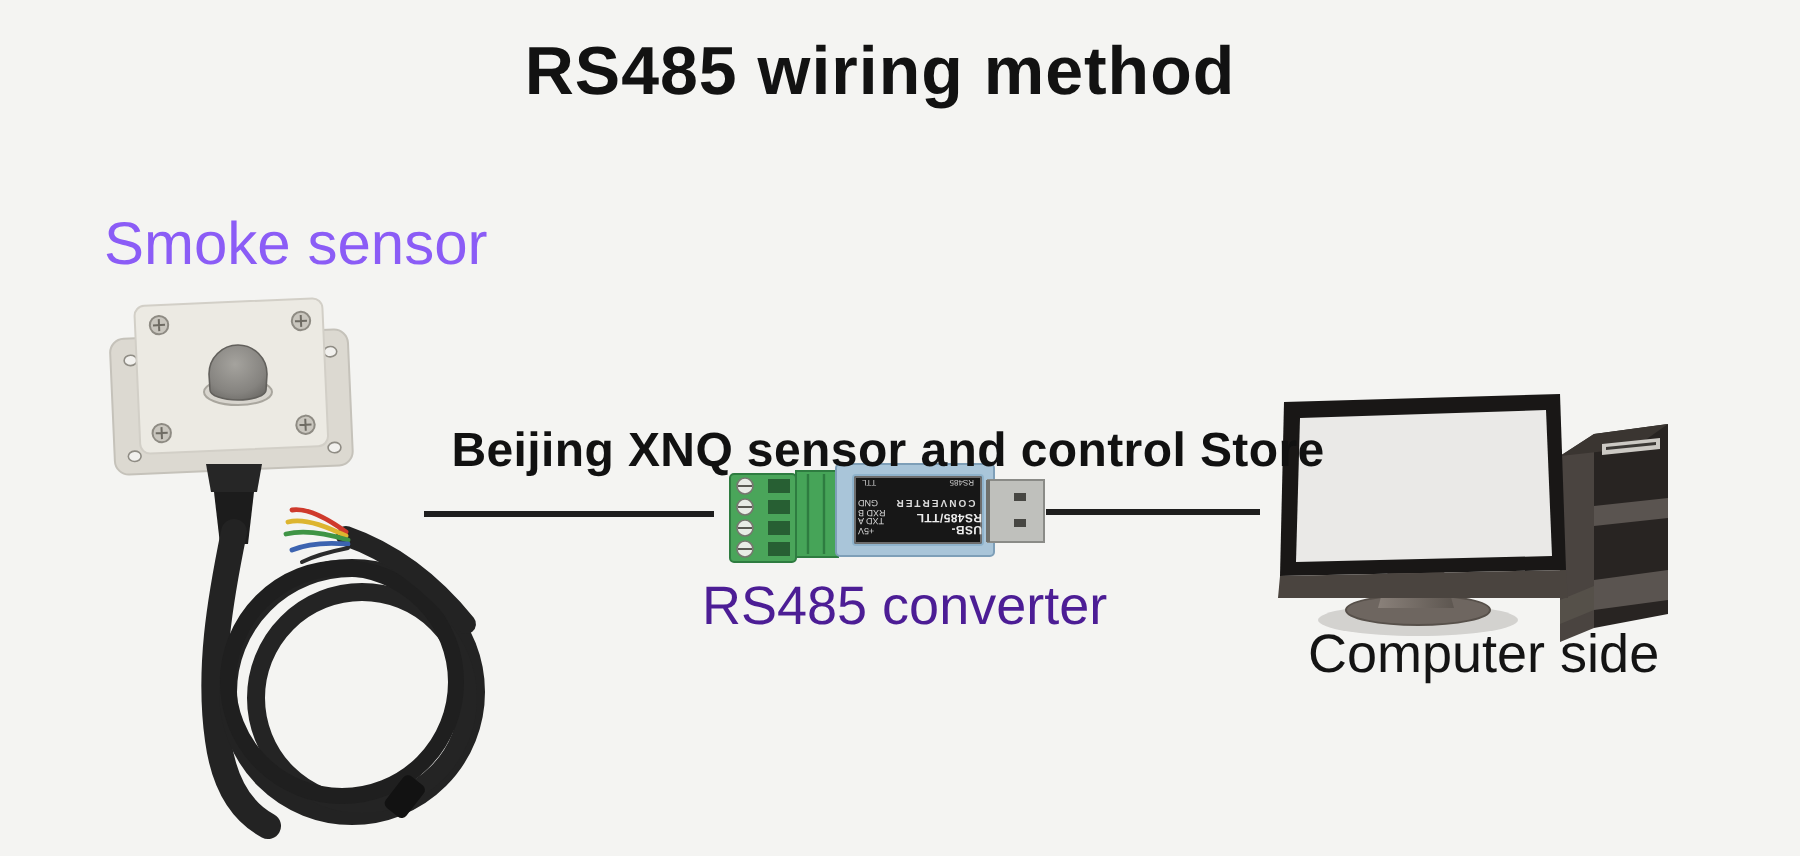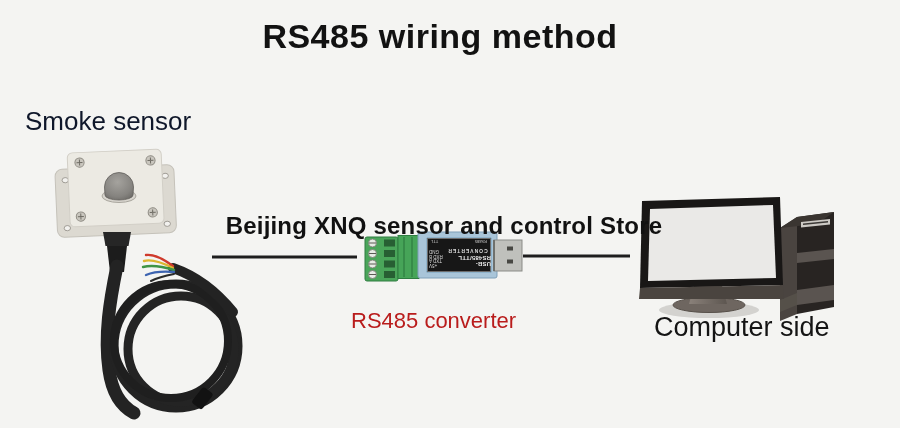--- a/index.html
+++ b/index.html
@@ -7,26 +7,26 @@
   .stage{
     position:relative; width:900px; height:428px; overflow:hidden;
     background:#f4f4f2; color:#151515;
   }
   .stage svg{position:absolute; left:0; top:0;}
   .txt{position:absolute; white-space:nowrap;}
   .page-title{
     left:0; top:17px; width:880px; text-align:center;
     font-size:34px; font-weight:600; letter-spacing:0.5px; color:#121212;
   }
-  .smoke-label{left:25px; top:106px; font-size:26px; font-weight:500; color:#0f172a;}
+  .smoke-label{left:52px; top:106px; font-size:30px; font-weight:500; color:#8b5cf6;}
   .store-label{
     left:0; top:212px; width:888px; text-align:center;
     font-size:24px; font-weight:700; color:#111; letter-spacing:0.2px;
   }
-  .converter-label{left:351px; top:288px; font-size:22px; font-weight:400; color:#b91c1c;margin-top:20px;}
+  .converter-label{left:351px; top:288px; font-size:27px; font-weight:400; color:#4c1d95;}
   .computer-label{left:654px; top:312px; font-size:27px; font-weight:400; color:#141414;}
 
   
   .sticker{
     position:absolute; left:426px; top:237px; width:66px; height:36px;
     background:#171717; border:1px solid #8fb3cc; border-radius:2px;
     box-shadow: inset 0 0 0 1px #6d6d6d;
     transform:rotate(180deg); color:#ececec; display:flex; flex-direction:column;
     overflow:hidden; box-sizing:border-box;
   }

